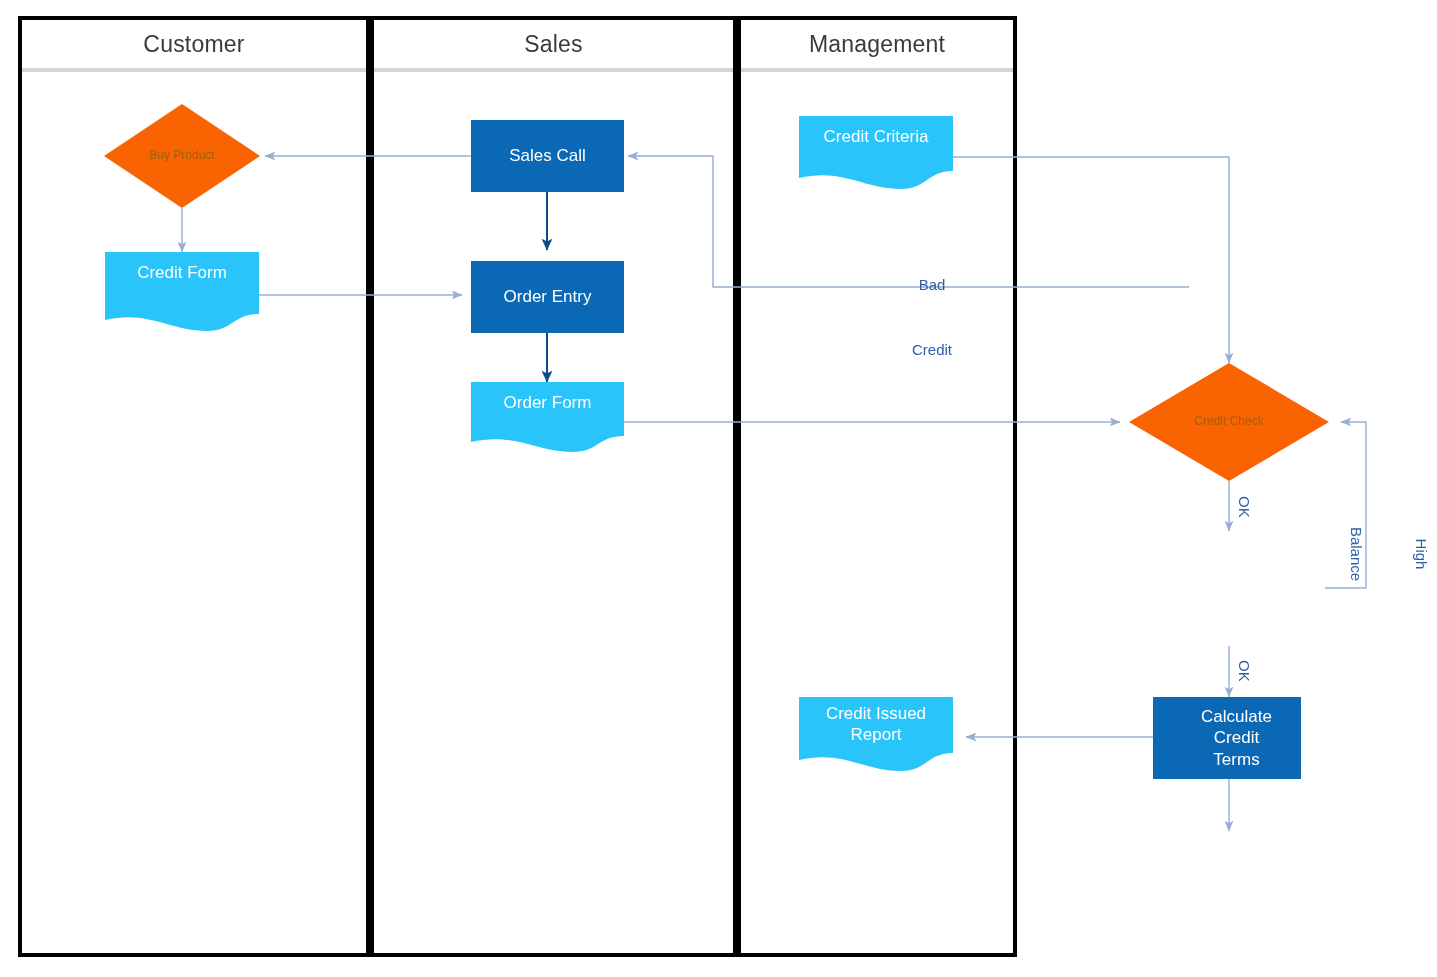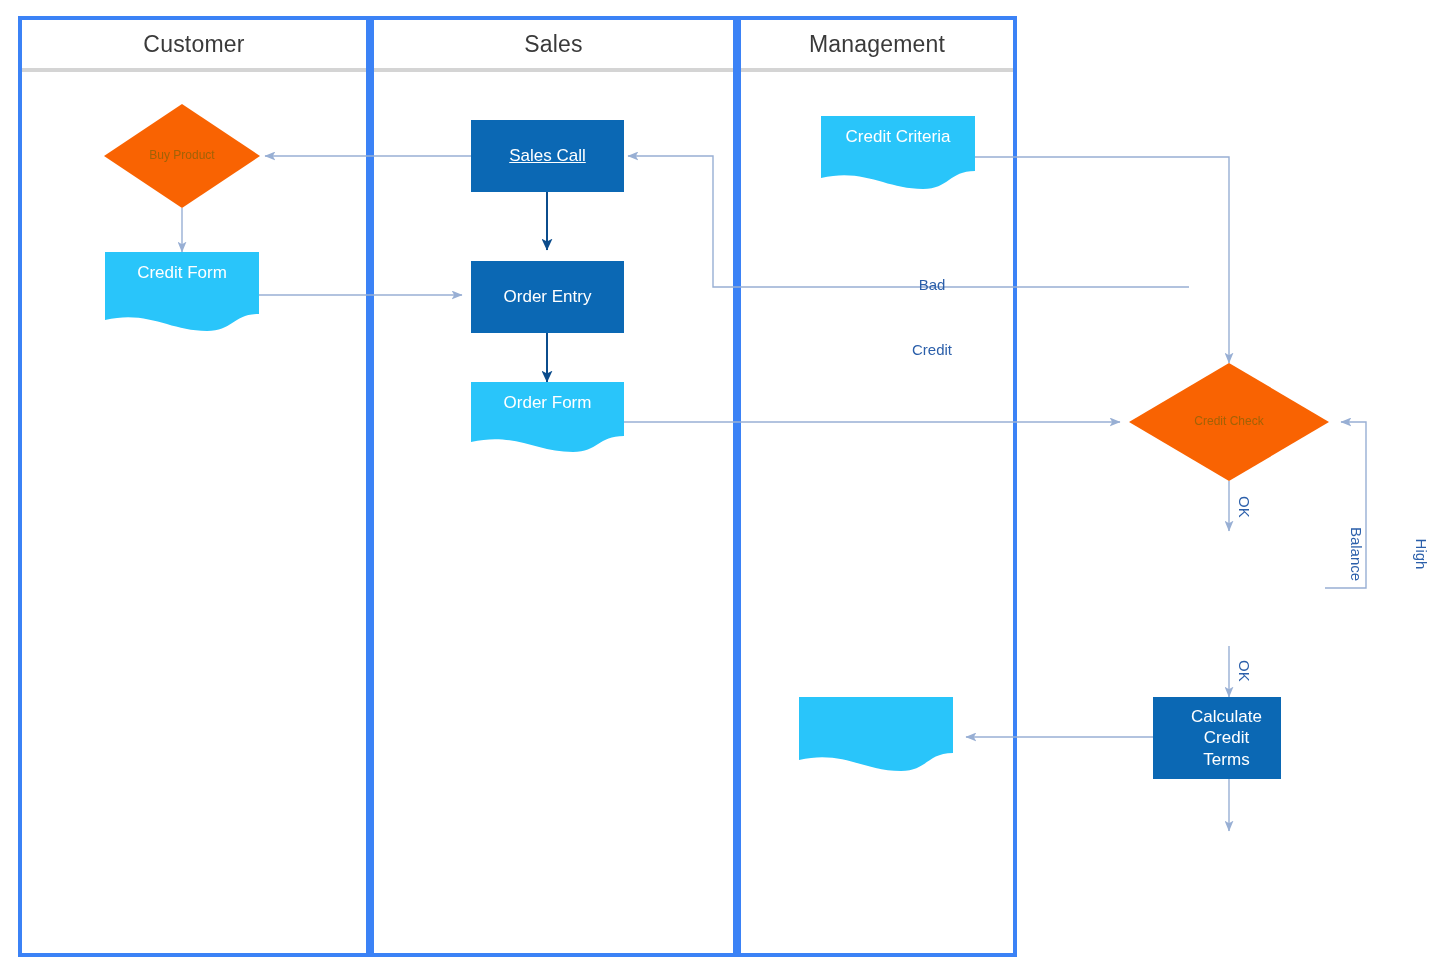--- a/index.html
+++ b/index.html
@@ -10,21 +10,21 @@
   }
   #stage{position:absolute;left:0;top:0;width:1437px;height:977px;}
 
   
   .lane-frame{
     position:absolute;left:18px;top:16px;width:1397px;height:941px;
     box-sizing:border-box;
   }
   .lane{
     position:absolute;top:0;height:941px;box-sizing:border-box;
-    border:4px solid #3b82f6;background:transparent;
+    border:4px solid #000000;background:transparent;
   }
   .lane-head{
     position:absolute;left:0;top:0;height:52px;width:100%;
     box-sizing:border-box;border-bottom:4px solid #d4d4d4;
     display:flex;align-items:center;justify-content:center;
   }
   .lane-title{
     font-size:23px;color:#3a3a3a;font-weight:400;letter-spacing:.2px;
     font-family:"Liberation Sans","DejaVu Sans",sans-serif;
   }
@@ -140,57 +140,61 @@
     <div class="dia-lbl">Buy Product</div>
   </div>
 
   <div class="doc-wrap node" style="left:105px;top:252px;width:154px;height:79px;">
     <svg width="154" height="79" viewBox="0 0 154 79">
       <path d="M0,0 H154 V62 C128,62 128,79 102,79 C64,79 44,58 0,68 Z" fill="#29C5FA"></path>
     </svg>
     <div class="doc-lbl">Credit Form</div>
   </div>
 
-  <div class="node proc" style="left:471px;top:120px;width:153px;height:72px;text-decoration:underline;">
+  <div class="node proc" style="left:471px;top:120px;width:153px;height:72px;">
     <span>Sales Call</span>
   </div>
 
   <div class="node proc" style="left:471px;top:261px;width:153px;height:72px;">
     <span>Order Entry</span>
   </div>
 
   <div class="doc-wrap node" style="left:471px;top:382px;width:153px;height:70px;">
     <svg width="153" height="70" viewBox="0 0 153 70">
       <path d="M0,0 H153 V54 C127,54 127,70 102,70 C64,70 44,50 0,60 Z" fill="#29C5FA"></path>
     </svg>
     <div class="doc-lbl">Order Form</div>
   </div>
 
-  <div class="doc-wrap node" style="left:799px;top:116px;width:154px;height:73px;margin-left:22px;">
+  <div class="doc-wrap node" style="left:799px;top:116px;width:154px;height:73px;">
     <svg width="154" height="73" viewBox="0 0 154 73">
       <path d="M0,0 H154 V55 C128,55 128,73 102,73 C64,73 44,52 0,62 Z" fill="#29C5FA"></path>
     </svg>
     <div class="doc-lbl">Credit Criteria</div>
   </div>
 
   <div class="doc-wrap node" style="left:799px;top:697px;width:154px;height:74px;">
     <svg width="154" height="74" viewBox="0 0 154 74">
       <path d="M0,0 H154 V56 C128,56 128,74 102,74 C64,74 44,53 0,63 Z" fill="#29C5FA"></path>
     </svg>
+    <div class="doc-lbl" style="padding-top:6px;">
+      <div>Credit Issued</div>
+      <div>Report</div>
+    </div>
   </div>
 
   <div class="dia-wrap node" style="left:1129px;top:363px;width:200px;height:118px;">
     <svg width="200" height="118" viewBox="0 0 200 118">
       <polygon points="100,0 200,59 100,118 0,59" fill="#F96302"></polygon>
     </svg>
     <div class="dia-lbl">Credit Check</div>
   </div>
 
 
-  <div class="node proc" style="left:1153px;top:697px;width:128px;height:82px;padding-left:27px;">
+  <div class="node proc" style="left:1153px;top:697px;width:148px;height:82px;padding-left:27px;">
     <div>
       <div>Calculate Credit</div>
       <div>Terms</div>
     </div>
   </div>
 
 
   <div class="edge-lbl" style="left:872px;top:230px;width:120px;">
     <div>Bad</div>
     <div>Credit</div>

